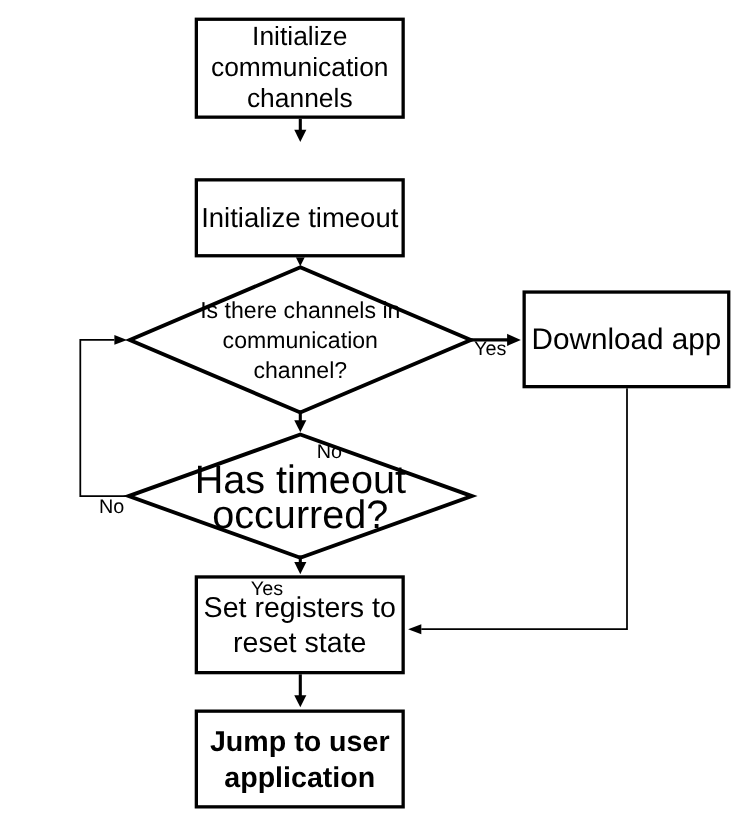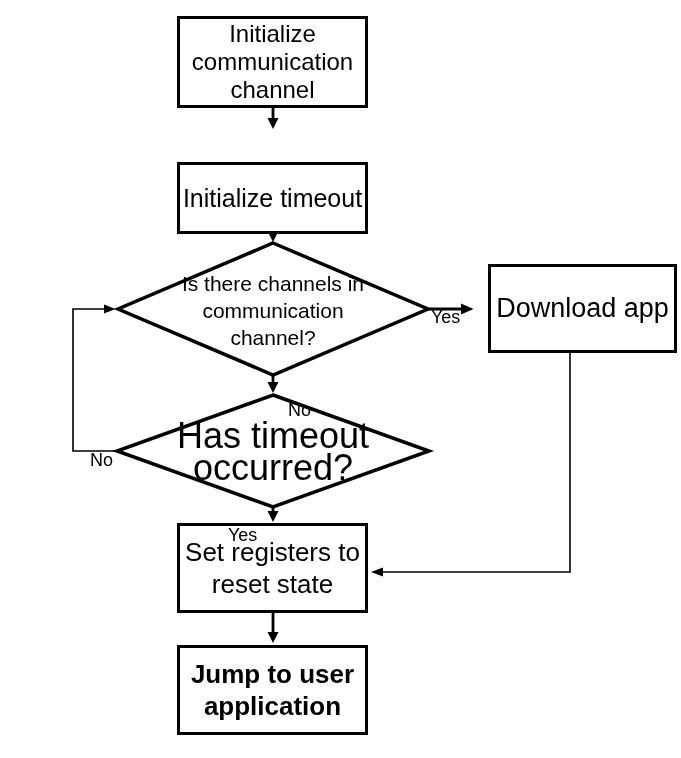--- a/index.html
+++ b/index.html
@@ -34,21 +34,21 @@
     align-items: center;
     justify-content: center;
     text-align: center;
   }
   .node .lbl {
     display: block;
     width: 200px;
   }
   .box-init-channels { left:177px; top:16px;  width:191px; height:92px; font-size:24px; line-height:28px; }
   .box-init-timeout  { left:177px; top:130px; width:191px; height:72px; font-size:25px; line-height:30px;margin-top:32px; }
-  .box-download      { left:488px; top:264px; width:189px; height:89px; font-size:27px; line-height:31px; }
+  .box-download      { left:475px; top:264px; width:189px; height:89px; font-size:27px; line-height:31px; }
   .box-set-registers { left:177px; top:523px; width:191px; height:90px; font-size:26px; line-height:32px; }
   .box-jump-app      { left:177px; top:645px; width:191px; height:90px; font-size:26px; line-height:32px;font-weight:bold; }
 
   .diamond-label {
     position: absolute;
     transform: translate(-50%, -50%);
     text-align: center;
     color: #000000;
   }
   .dlbl-activity { left:273px; top:310px; width:230px; font-size:21px; line-height:27px; }
@@ -96,21 +96,21 @@
     <polygon points="267.5,382 278.5,382 273,393" fill="#000"></polygon>
 
     <line x1="273" y1="505" x2="273" y2="512" stroke="#000" stroke-width="2.8"></line>
     <polygon points="267.5,511 278.5,511 273,522" fill="#000"></polygon>
 
     <line x1="273" y1="611" x2="273" y2="633" stroke="#000" stroke-width="2.8"></line>
     <polygon points="267.5,632 278.5,632 273,643" fill="#000"></polygon>
   </svg>
 
   <div class="node box-init-channels">
-    <span class="lbl">Initialize communication channel</span>
+    <span class="lbl">Initialize communication channels</span>
   </div>
 
   <div class="node box-init-timeout">
     <span class="lbl">Initialize timeout</span>
   </div>
 
   <div class="node box-download">
     <span class="lbl">Download app</span>
   </div>
 

